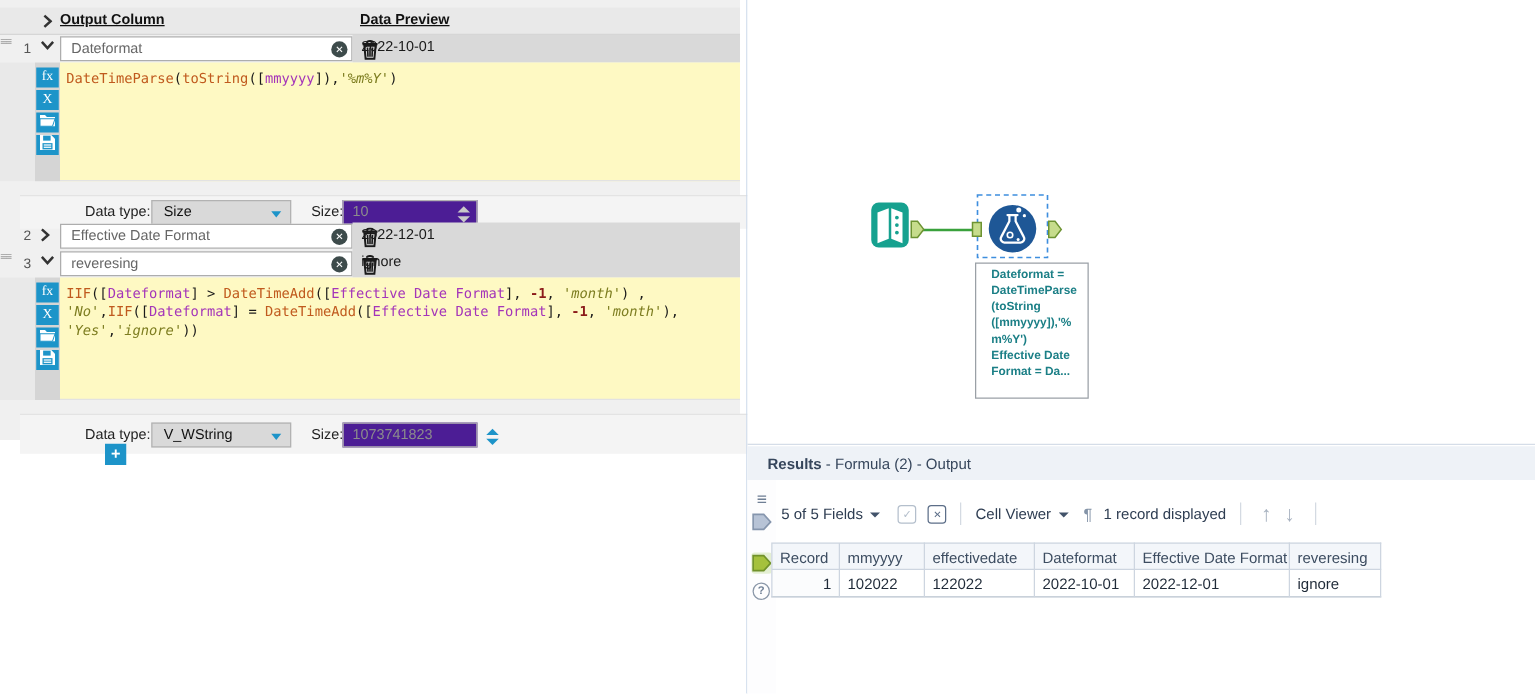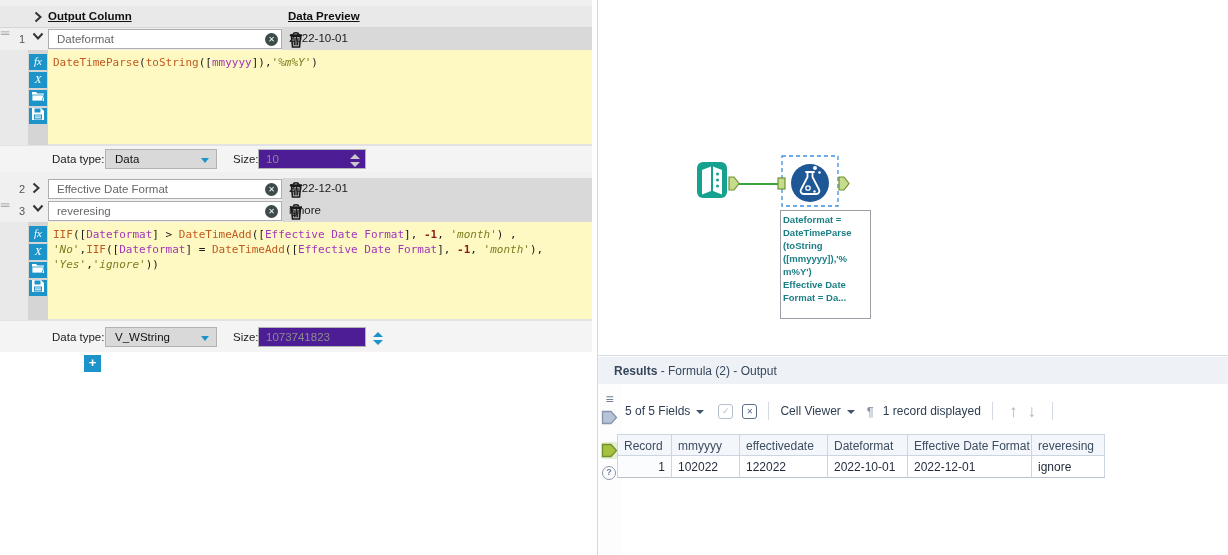--- a/index.html
+++ b/index.html
@@ -25,46 +25,46 @@
   .clearbtn { position:absolute; right:3px; top:3px; width:13px; height:13px; border-radius:50%; background:#3d4b4b; color:#fff; font-size:8px; line-height:13px; text-align:center; cursor:pointer; }
   .preview { position:absolute; left:282px; top:0; width:310px; height:22px; background:#d9d9d9; }
   .preview span { position:absolute; left:7px; top:4px; font-size:11.5px; color:#1a1a1a; }
   .trash { position:absolute; right:4px; top:3px; width:15px; height:16px; cursor:pointer; }
   
   .fblock { position:absolute; left:0; width:592px; }
   .fgutter { position:absolute; left:0; top:0; width:28px; height:100%; background:#e9e9e9; }
   .ficons { position:absolute; left:28px; top:0; width:20px; height:100%; background:#d5d5d5; }
   .fbtn { position:relative; margin:0 0 2px 1px; width:18px; height:16px; background:#1d94c9; color:#fff; text-align:center; cursor:pointer; }
   .fbtn:first-child { margin-top:4px; }
-  .fbtn.txt { font-family:"Liberation Serif", serif; font-style:italic; font-size:11px; line-height:15px; }
+  .fbtn.txt { font-family:"Liberation Serif", serif; font-size:11px; line-height:15px; }
   .feditor { position:absolute; left:48px; top:0; width:544px; height:100%; background:#fef9c3; border-bottom:1px solid #e2e2e2; padding:5px 0 0 5px; cursor:text; }
   .fline { font-family:"DejaVu Sans Mono", monospace; font-size:11px; line-height:15px; white-space:pre; color:#1a1a1a; }
   .tk-fn  { color:#c05a1e; }
   .tk-p   { color:#1a1a1a; }
   .tk-fld { color:#a435b9; }
   .tk-str { color:#7d7d20; font-style:italic; }
   .tk-num { color:#8b1a1a; font-weight:bold; }
   
-  .dtrow { position:absolute; left:0; width:592px; background:#f4f4f4; border-top:1px solid #e3e3e3; }
+  .dtrow { position:absolute; left:16px; width:592px; background:#f4f4f4; border-top:1px solid #e3e3e3;margin-top:11px; }
   .dtlabel { position:absolute; left:52px; font-size:11.5px; color:#222; }
   .dtselect { position:absolute; width:112px; height:20px; background:#d9d9d9; border:1px solid #b2b2b2; font-size:11.5px; color:#111; line-height:18px; padding-left:9px; cursor:pointer; }
   .caret-blue { position:absolute; right:7px; top:8px; width:0; height:0; border-left:4px solid transparent; border-right:4px solid transparent; border-top:5px solid #1d94c9; }
   .szbox { position:absolute; width:108px; height:20px; background:#4c1d95; border:1px solid #b2b2b2; font-size:11.5px; color:#8c8c8c; line-height:18px; padding-left:7px; }
   .spin { position:absolute; right:-24px; top:1px; width:18px; height:18px; }
   .spin i { display:block; width:0; height:0; margin:3px auto 2px; border-left:5px solid transparent; border-right:5px solid transparent; }
   .spin .up   { border-bottom:5px solid #c9c9c9; }
   .spin .down { border-top:5px solid #c9c9c9; }
   .spin.on .up   { border-bottom-color:#1d94c9; }
   .spin.on .down { border-top-color:#1d94c9; }
   .addbtn { position:absolute; left:84px; top:355px; width:17px; height:17px; background:#1d94c9; color:#fff; font-size:13px; font-weight:bold; text-align:center; line-height:16px; cursor:pointer; }
   
   .vdivider { position:absolute; left:597px; top:0; width:1px; height:555px; background:#ccd9ea; }
   .canvas { position:absolute; left:598px; top:0; width:630px; height:355px; background:#fff; }
   .canvas svg.flow { position:absolute; left:0; top:0; }
-  .annotation { position:absolute; left:182px; top:210px; width:91px; height:109px; background:#fff; border:1px solid #9aa0a6; padding:2px 0 0 2px; font-size:9.5px; font-weight:bold; color:#1b7f86; line-height:13px; }
+  .annotation { position:absolute; left:182px; top:210px; width:91px; height:109px; background:#fff; border:1px solid #9aa0a6; padding:2px 0 0 12px; font-size:9.5px; font-weight:bold; color:#1b7f86; line-height:13px; }
   
   .results { position:absolute; left:598px; top:355px; width:630px; height:200px; background:#fff; border-top:1px solid #d5dde8; }
   .res-header { position:absolute; left:0; top:1px; width:630px; height:27px; background:#eef2f7; }
   .res-title { position:absolute; left:16px; top:7px; font-size:12px; color:#36465c; }
   .res-title b { font-weight:bold;text-align:right; }
   .res-iconstrip { position:absolute; left:0; top:28px; width:23px; height:171px; background:#fdfdfe; }
   .ri { position:absolute; left:3px; width:17px; text-align:center; cursor:pointer; }
   .ri-list { top:8px; color:#6f7f95; font-size:14px; line-height:14px; }
   .ri-pent { top:26px; }
   .ri-green { top:58px; background:#e4efd3; border-radius:3px; padding:1px 0; }
@@ -152,21 +152,21 @@
         </div>
       </div>
       <div class="feditor">
           <div class="fline"><span class="tk-fn">DateTimeParse</span><span class="tk-p">(</span><span class="tk-fn">toString</span><span class="tk-p">([</span><span class="tk-fld">mmyyyy</span><span class="tk-p">]),</span><span class="tk-str">'%m%Y'</span><span class="tk-p">)</span></div>
         </div>
     </div>
 
     <div class="dtrow" style="top:145px;height:27px">
       <span class="dtlabel" style="top:7px">Data type:</span>
       <span class="dtselect" style="left:105px;top:3px">
-        <span>Data</span>
+        <span>Size</span>
         <i class="caret-blue"></i>
       </span>
       <span class="dtlabel" style="left:233px;top:7px">Size:</span>
       <span class="szbox" style="left:258px;top:3px">
         <span>10</span>
         <span class="spin" style="right:1px">
             <i class="up"></i>
             <i class="down"></i>
           </span>
       </span>

